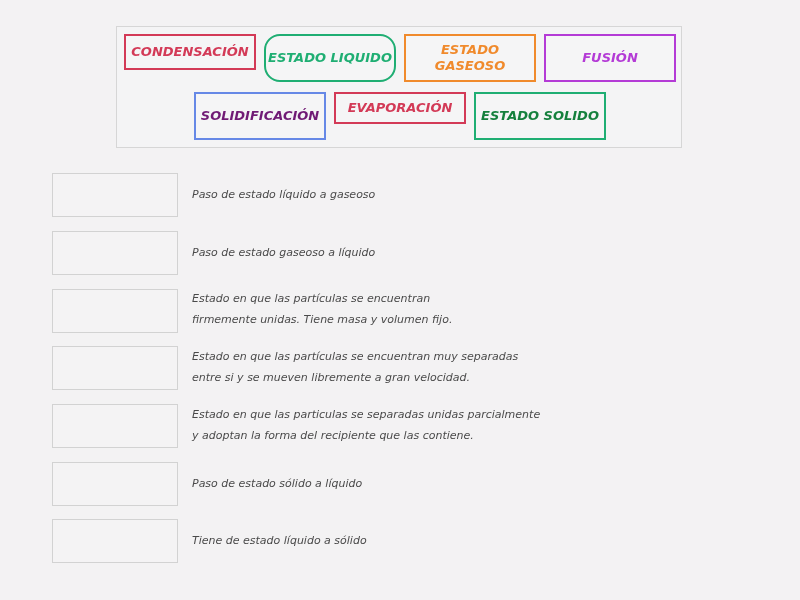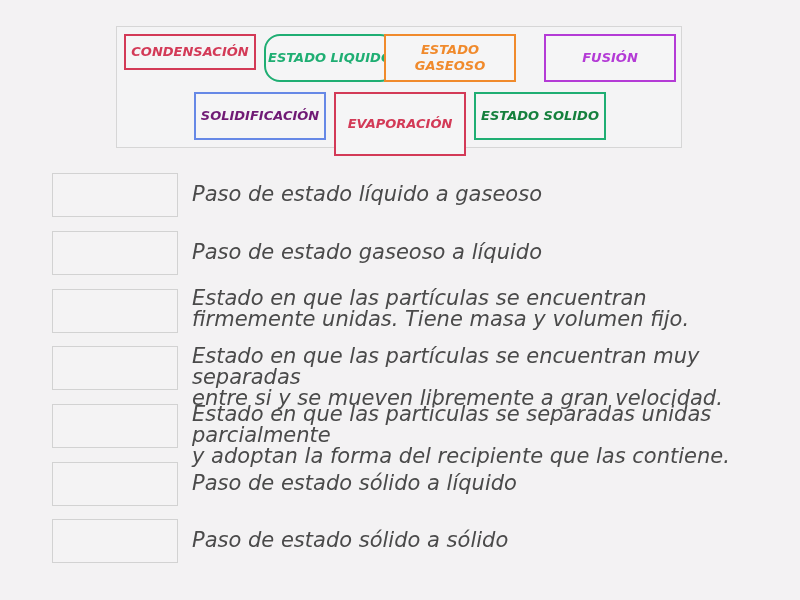--- a/index.html
+++ b/index.html
@@ -19,36 +19,36 @@
     display:flex; align-items:center; justify-content:center; text-align:center;
     font-style:italic; font-weight:bold; font-size:13px; line-height:16px;
     cursor:pointer;
   }
   .slot {
     position:absolute; left:52px; width:126px; height:44px;
     border:1px solid #d2d2d2; background:#f4f3f4; box-sizing:border-box;
   }
   .desc {
     position:absolute; left:192px;
-    font-style:italic; color:#4a4a4a; font-size:21px; line-height:21px;
+    font-style:italic; color:#4a4a4a; font-size:11px; line-height:21px;
     white-space:pre-line;
   }
 </style>
 </head>
 <body>
 
 <div class="bank"></div>
 
 <div class="tile" style="left:124px;top:34px;width:132px;height:36px;border-color:#d33a57;color:#d33a57;">CONDENSACIÓN</div>
 <div class="tile" style="left:264px;top:34px;width:132px;height:48px;border-color:#1fae73;color:#1fae73;border-radius:16px;">ESTADO LIQUIDO</div>
-<div class="tile" style="left:384px;top:34px;width:132px;height:48px;border-color:#f08a2c;color:#f08a2c;white-space:pre-line;">ESTADO
+<div class="tile" style="left:404px;top:34px;width:132px;height:48px;border-color:#f08a2c;color:#f08a2c;white-space:pre-line;">ESTADO
 GASEOSO</div>
 <div class="tile" style="left:544px;top:34px;width:132px;height:48px;border-color:#b43bd6;color:#b43bd6;">FUSIÓN</div>
 <div class="tile" style="left:194px;top:92px;width:132px;height:48px;border-color:#6688e6;color:#701a75;">SOLIDIFICACIÓN</div>
-<div class="tile" style="left:334px;top:92px;width:132px;height:64px;border-color:#d33a57;color:#d33a57;">EVAPORACIÓN</div>
+<div class="tile" style="left:334px;top:92px;width:132px;height:32px;border-color:#d33a57;color:#d33a57;">EVAPORACIÓN</div>
 <div class="tile" style="left:474px;top:92px;width:132px;height:48px;border-color:#1fae73;color:#15803d;font-style:italic;">ESTADO SOLIDO</div>
 
 <div class="slot" style="top:173px;"></div>
 <div class="desc" style="top:184px;">Paso de estado líquido a gaseoso</div>
 
 <div class="slot" style="top:231px;"></div>
 <div class="desc" style="top:242px;">Paso de estado gaseoso a líquido</div>
 
 <div class="slot" style="top:289px;"></div>
 <div class="desc" style="top:288px;font-style:italic;">Estado en que las partículas se encuentran
@@ -59,13 +59,13 @@
 entre si y se mueven libremente a gran velocidad.</div>
 
 <div class="slot" style="top:404px;"></div>
 <div class="desc" style="top:404px;">Estado en que las particulas se separadas unidas parcialmente
 y adoptan la forma del recipiente que las contiene.</div>
 
 <div class="slot" style="top:462px;"></div>
 <div class="desc" style="top:473px;font-style:italic;">Paso de estado sólido a líquido</div>
 
 <div class="slot" style="top:519px;"></div>
-<div class="desc" style="top:530px;">Paso de estado sólido a sólido</div>
+<div class="desc" style="top:530px;">Tiene de estado líquido a sólido</div>
 
 </body></html>

